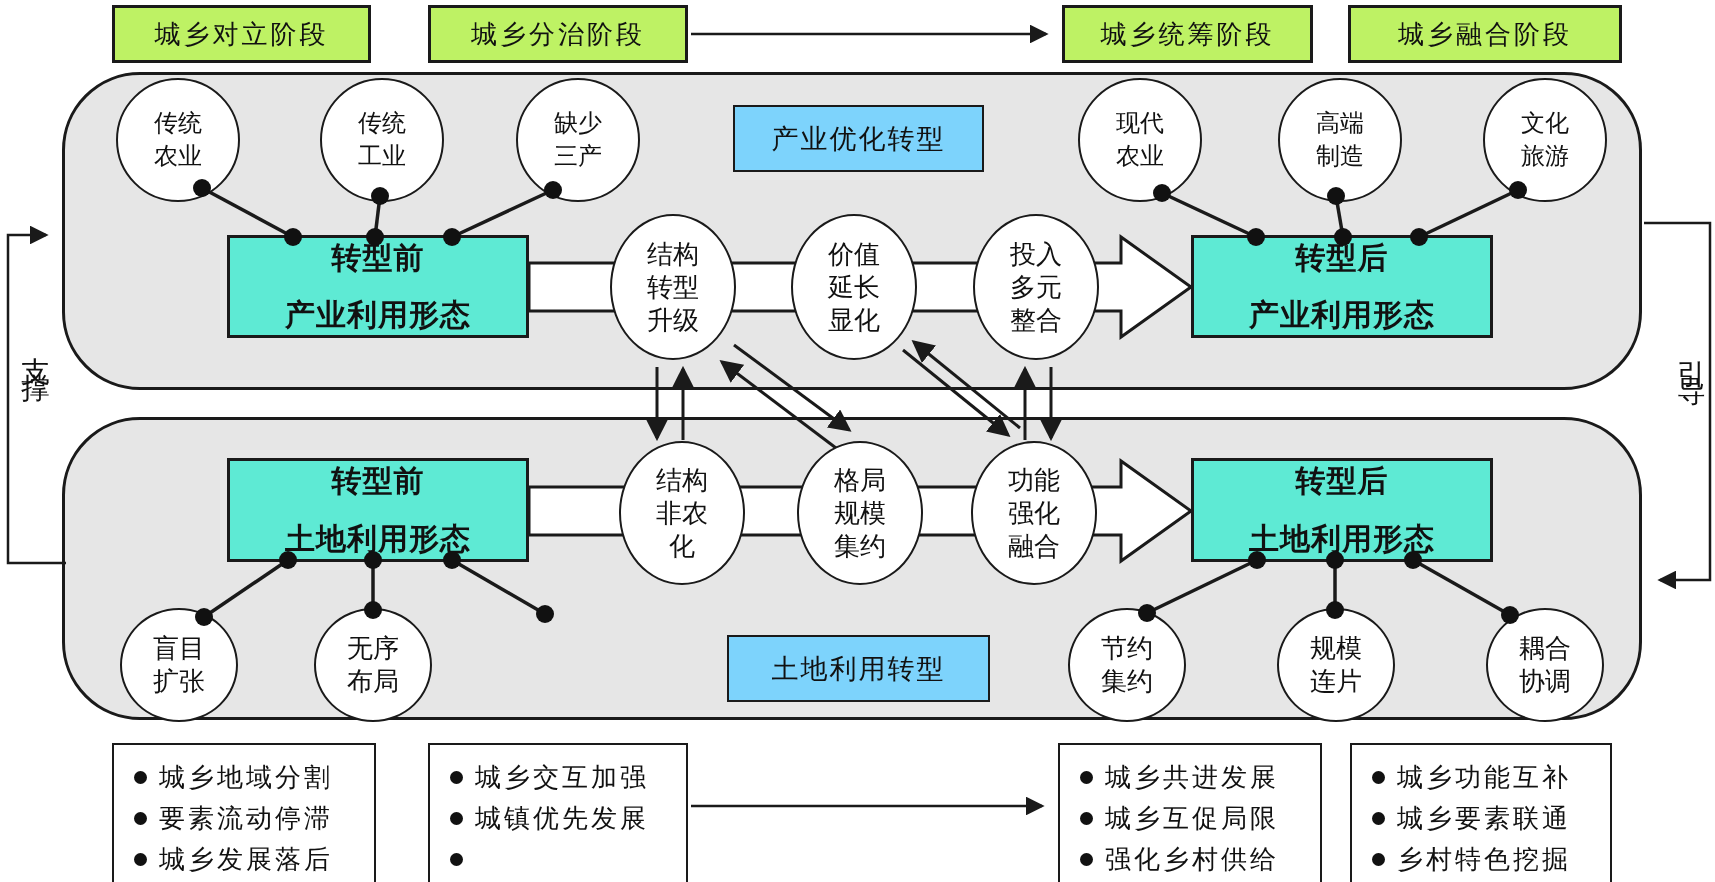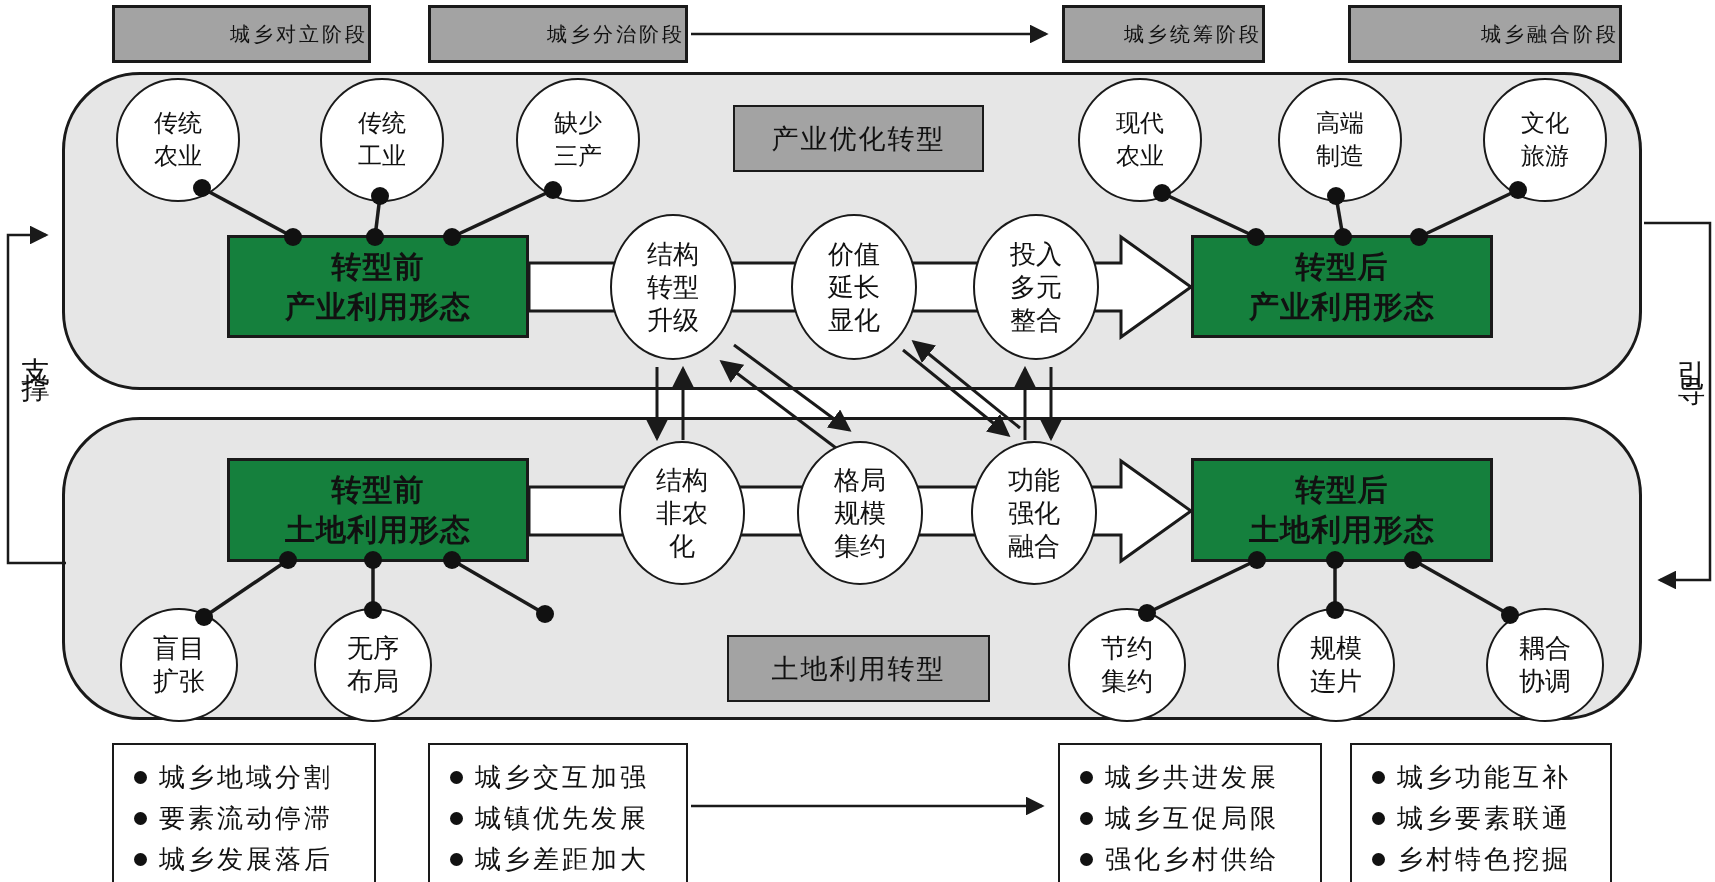--- a/index.html
+++ b/index.html
@@ -2,26 +2,26 @@
 <html><head>
 <meta charset="utf-8">
 <style>
   html,body{margin:0;padding:0;background:#ffffff;}
   .canvas{position:relative;width:1715px;height:882px;background:#fff;overflow:hidden;
           font-family:"Liberation Serif","DejaVu Serif",serif;color:#111;}
   .abs{position:absolute;box-sizing:border-box;}
   
   .big-container{background:#e6e6e6;border:3px solid #1a1a1a;border-radius:78px;z-index:1;}
   
-  .stage-box{background:#a3a3a3;border:3px solid #1a1a1a;display:flex;align-items:center;justify-content:flex-end;
-             font-size:20px;letter-spacing:3px;z-index:3;}
-  .label-box{background:#a3a3a3;border:2.5px solid #1a1a1a;display:flex;align-items:center;justify-content:center;
+  .stage-box{background:#bef264;border:3px solid #1a1a1a;display:flex;align-items:center;justify-content:center;
+             font-size:26px;letter-spacing:3px;z-index:3;}
+  .label-box{background:#7dd3fc;border:2.5px solid #1a1a1a;display:flex;align-items:center;justify-content:center;
              font-size:27px;letter-spacing:2px;z-index:3;}
-  .main-box{background:#15803d;border:3px solid #1a1a1a;display:flex;flex-direction:column;align-items:center;
-            justify-content:center;font-size:30px;font-weight:bold;line-height:40px;z-index:3;letter-spacing:1px;}
+  .main-box{background:#5eead4;border:3px solid #1a1a1a;display:flex;flex-direction:column;align-items:center;
+            justify-content:space-between;font-size:30px;font-weight:bold;line-height:40px;z-index:3;letter-spacing:1px;}
   
   .circle{background:#fff;border:2.5px solid #1a1a1a;border-radius:50%;display:flex;flex-direction:column;
           align-items:center;justify-content:center;z-index:3;text-align:center;}
   .c-sm{width:124px;height:124px;font-size:24px;line-height:33px;}
   .c-mid{width:126px;height:146px;font-size:26px;line-height:33px;}
   .c-bot{width:118px;height:114px;font-size:26px;line-height:33px;}
   .ln{display:block;white-space:nowrap;}
   
   .note-box{background:#fff;border:2.5px solid #1a1a1a;z-index:3;padding:12px 0 0 14px;margin-top:8px;}
   .note-row{display:flex;align-items:center;height:41px;font-size:26px;letter-spacing:3px;white-space:nowrap;}
@@ -81,21 +81,21 @@
     <polyline points="66,563 8,563 8,235 46,235" fill="none" stroke="#1a1a1a" stroke-width="2.5" marker-end="url(#ah)"></polyline>
     <polyline points="1644,223 1710,223 1710,580 1660,580" fill="none" stroke="#1a1a1a" stroke-width="2.5" marker-end="url(#ah)"></polyline>
   </svg>
 
   <div class="abs stage-box" style="left:112px;top:5px;width:259px;height:58px">
     <span>城乡对立阶段</span>
     </div>
   <div class="abs stage-box" style="left:428px;top:5px;width:260px;height:58px">
     <span>城乡分治阶段</span>
     </div>
-  <div class="abs stage-box" style="left:1062px;top:5px;width:203px;height:58px">
+  <div class="abs stage-box" style="left:1062px;top:5px;width:251px;height:58px">
     <span>城乡统筹阶段</span>
     </div>
   <div class="abs stage-box" style="left:1348px;top:5px;width:274px;height:58px">
     <span>城乡融合阶段</span>
     </div>
 
   <div class="abs label-box" style="left:733px;top:105px;width:251px;height:67px">
     <span>产业优化转型</span>
     </div>
   <div class="abs label-box" style="left:727px;top:635px;width:263px;height:67px">
@@ -218,21 +218,20 @@
     <div class="note-row">
         <span class="bdot"></span>
         <span>城乡交互加强</span>
       </div>
     <div class="note-row">
         <span class="bdot"></span>
         <span>城镇优先发展</span>
       </div>
     <div class="note-row">
         <span class="bdot"></span>
-        <span>城乡差距加大</span>
       </div>
   </div>
   <div class="abs note-box" style="left:1058px;top:735px;width:264px;height:143px">
     <div class="note-row">
         <span class="bdot"></span>
         <span>城乡共进发展</span>
       </div>
     <div class="note-row">
         <span class="bdot"></span>
         <span>城乡互促局限</span>

